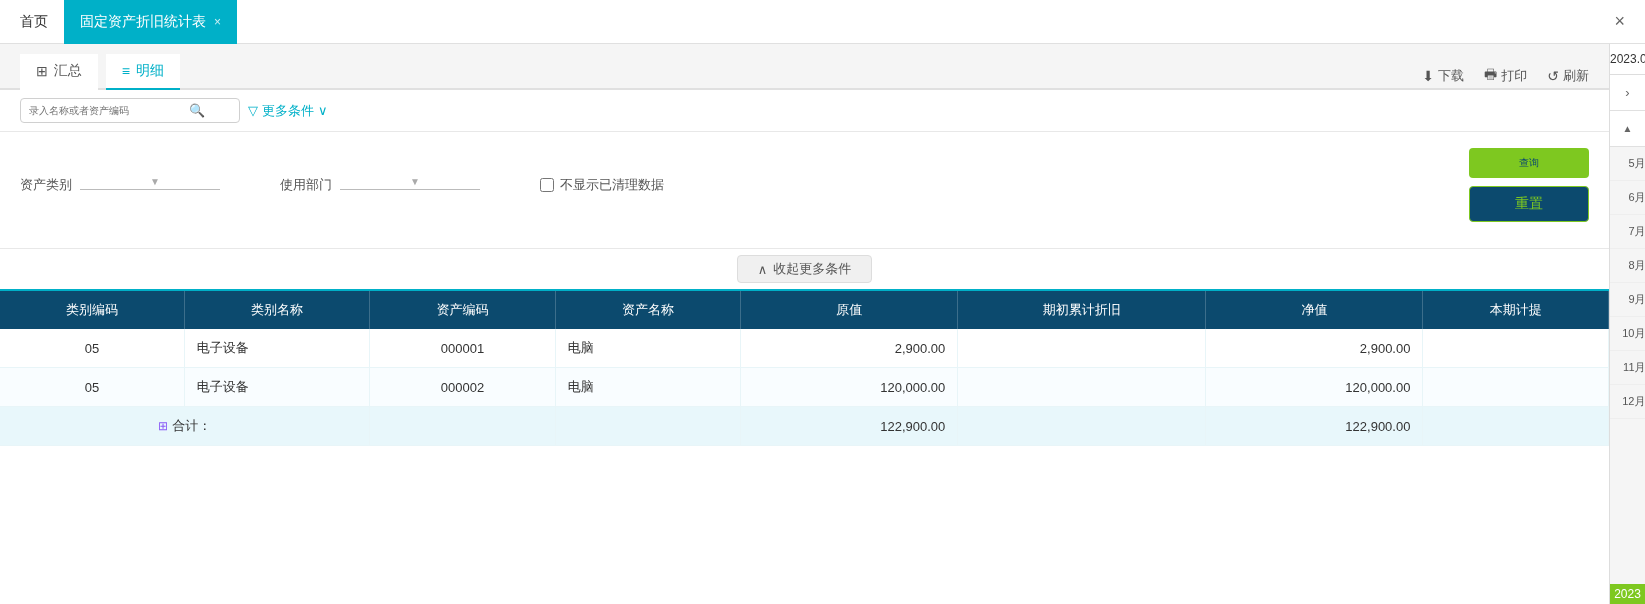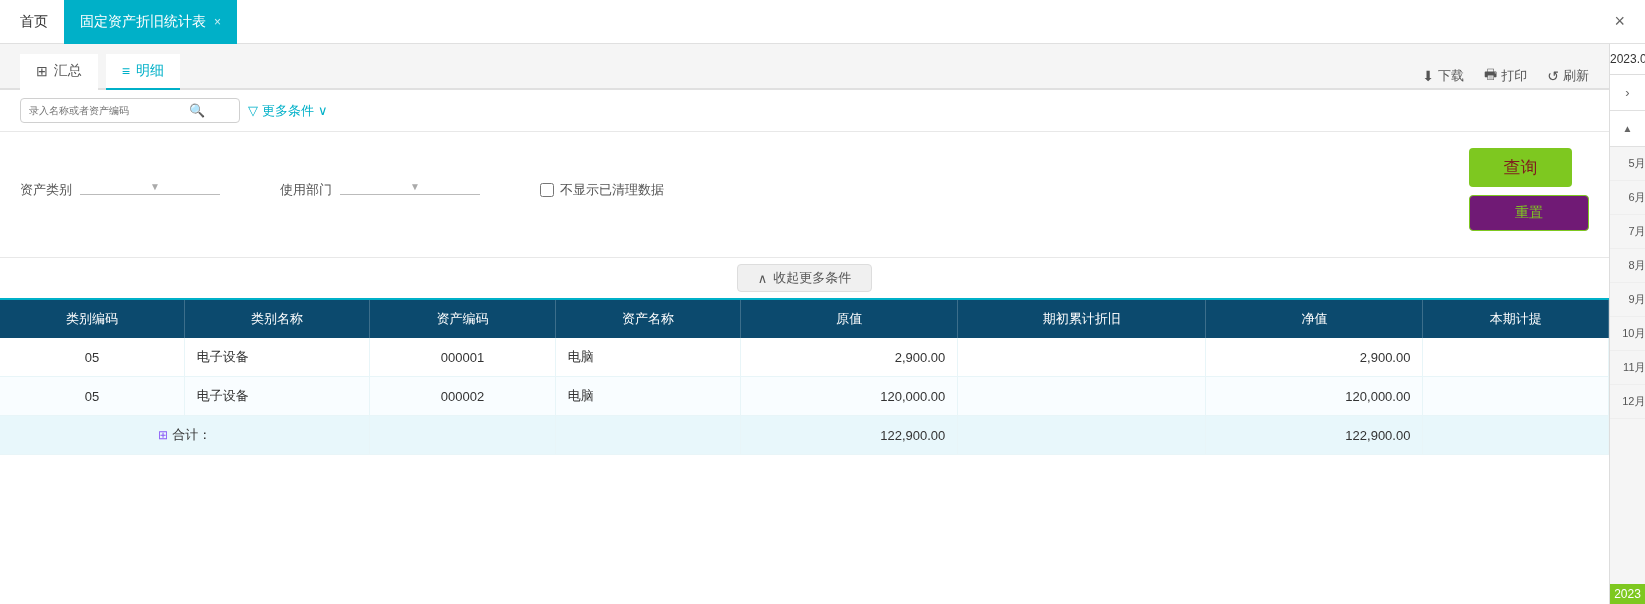--- a/index.html
+++ b/index.html
@@ -184,30 +184,30 @@
       height: 14px;
     }
     .filter-actions {
       display: flex;
       flex-direction: column;
       gap: 8px;
       margin-left: auto;
     }
     .btn-query {
       background: #7ec820;
-      color: #7f1d1d;
+      color: #0c4a6e;
       border: none;
       border-radius: 4px;
       padding: 8px 32px;
-      font-size: 17px;
-      cursor: pointer;
-      width: 103px;
+      font-size: 10px;
+      cursor: pointer;
+      width: 120px;
     }
     .btn-reset {
-      background: #701a75;
+      background: #0c4a6e;
       color: #7ec820;
       border: 1px solid #7ec820;
       border-radius: 4px;
       padding: 8px 32px;
       font-size: 14px;
       cursor: pointer;
       width: 120px;
     }
     .collapse-bar {
       display: flex;

